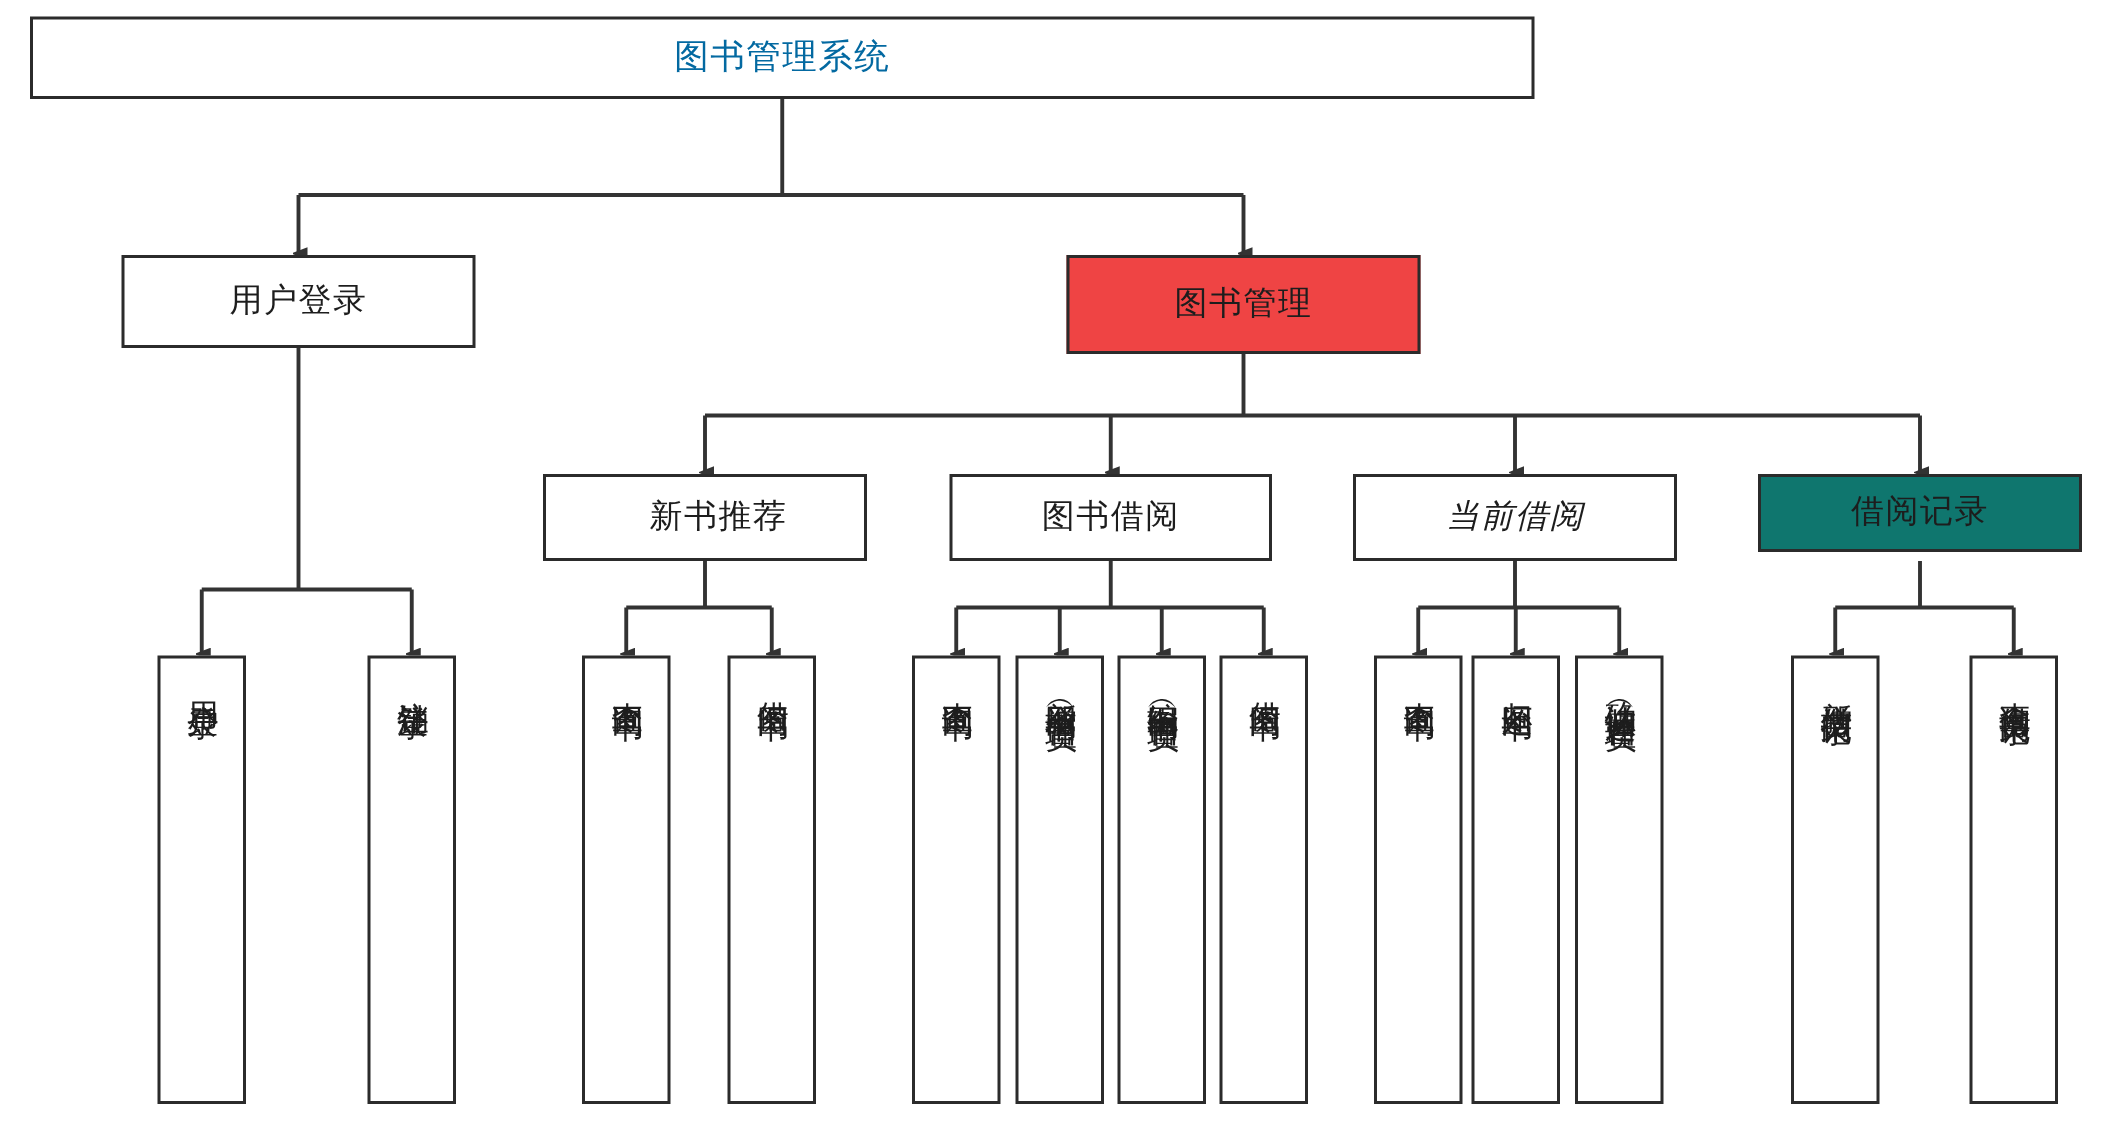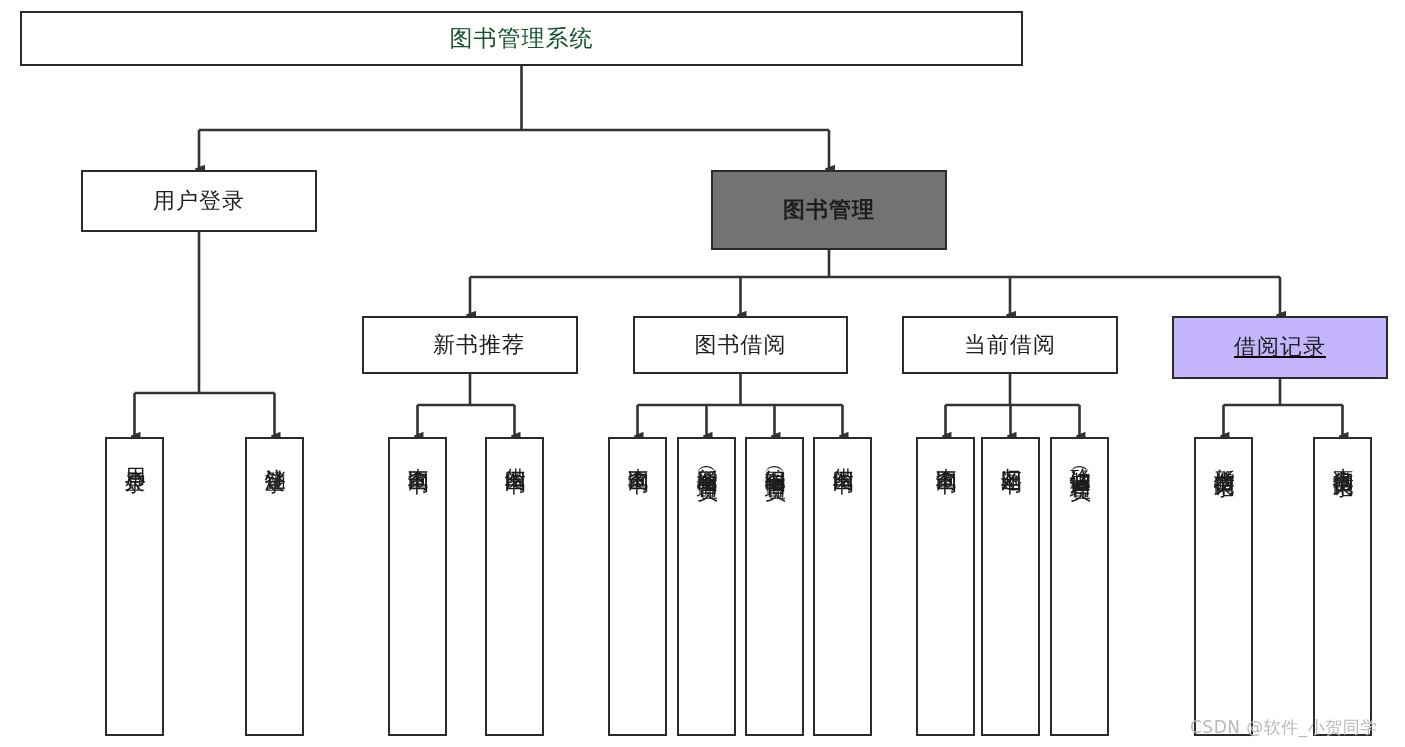--- a/index.html
+++ b/index.html
@@ -110,38 +110,38 @@
         <line x1="1079.5" y1="405" x2="1079.5" y2="436" stroke="#333333" stroke-width="2.6" marker-end="url(#arrow)"></line>
         <line x1="1280" y1="374" x2="1280" y2="405" stroke="#333333" stroke-width="2.6"></line>
         <line x1="1223.5" y1="405" x2="1342.5" y2="405" stroke="#333333" stroke-width="2.6"></line>
         <line x1="1223.5" y1="405" x2="1223.5" y2="436" stroke="#333333" stroke-width="2.6" marker-end="url(#arrow)"></line>
         <line x1="1342.5" y1="405" x2="1342.5" y2="436" stroke="#333333" stroke-width="2.6" marker-end="url(#arrow)"></line>
       </g>
   </svg>
 
   <div id="node-layer">
       <div class="node horizontal root" style="left: 20px; top: 11px; width: 1003px; height: 55px; border-color: rgb(43, 43, 43); background: rgb(255, 255, 255);">
-        <span class="node-label" style="color: #14532d;">图书管理系统</span>
+        <span class="node-label" style="color: #0369a1;">图书管理系统</span>
       </div>
       <div class="node horizontal" style="left: 81px; top: 170px; width: 236px; height: 62px; border-color: rgb(43, 43, 43); background: rgb(255, 255, 255);">
         <span class="node-label" style="color: rgb(29, 29, 29);">用户登录</span>
       </div>
-      <div class="node horizontal" style="left: 711px; top: 170px; width: 236px; height: 80px; border-color: rgb(43, 43, 43); background: #737373; font-weight: bold;">
+      <div class="node horizontal" style="left: 711px; top: 170px; width: 236px; height: 66px; border-color: rgb(43, 43, 43); background: #ef4444;">
         <span class="node-label" style="color: rgb(29, 29, 29);">图书管理</span>
       </div>
       <div class="node horizontal" style="left: 362px; top: 316px; width: 216px; height: 58px; border-color: rgb(43, 43, 43); background: rgb(255, 255, 255); padding-left: 18px;">
         <span class="node-label" style="color: rgb(29, 29, 29);">新书推荐</span>
       </div>
       <div class="node horizontal" style="left: 633px; top: 316px; width: 215px; height: 58px; border-color: rgb(43, 43, 43); background: rgb(255, 255, 255);">
         <span class="node-label" style="color: rgb(29, 29, 29); text-align: center;">图书借阅</span>
       </div>
       <div class="node horizontal" style="left: 902px; top: 316px; width: 216px; height: 58px; border-color: rgb(43, 43, 43); background: rgb(255, 255, 255);">
-        <span class="node-label" style="color: rgb(29, 29, 29);">当前借阅</span>
+        <span class="node-label" style="color: rgb(29, 29, 29); font-style: italic;">当前借阅</span>
       </div>
-      <div class="node horizontal" style="left: 1172px; top: 316px; width: 216px; height: 63px; border-color: rgb(43, 43, 43); background: #c4b5fd; text-decoration: underline;">
+      <div class="node horizontal" style="left: 1172px; top: 316px; width: 216px; height: 52px; border-color: rgb(43, 43, 43); background: #0f766e;">
         <span class="node-label" style="color: rgb(29, 29, 29);">借阅记录</span>
       </div>
       <div class="node vertical" style="left: 105px; top: 437px; width: 59px; height: 299px; border-color: rgb(43, 43, 43); background: rgb(255, 255, 255);">
         <span class="node-label" style="color: rgb(29, 29, 29);">用户登录</span>
       </div>
       <div class="node vertical" style="left: 245px; top: 437px; width: 59px; height: 299px; border-color: rgb(43, 43, 43); background: rgb(255, 255, 255);">
         <span class="node-label" style="color: rgb(29, 29, 29);">注销登录</span>
       </div>
       <div class="node vertical" style="left: 388px; top: 437px; width: 59px; height: 299px; border-color: rgb(43, 43, 43); background: rgb(255, 255, 255);">
         <span class="node-label" style="color: rgb(29, 29, 29);">查询图书</span>
@@ -171,15 +171,14 @@
         <span class="node-label" style="color: rgb(29, 29, 29);">确认归还（管理员）</span>
       </div>
       <div class="node vertical" style="left: 1194px; top: 437px; width: 59px; height: 299px; border-color: rgb(43, 43, 43); background: rgb(255, 255, 255);">
         <span class="node-label" style="color: rgb(29, 29, 29);">新增借阅记录</span>
       </div>
       <div class="node vertical" style="left: 1313px; top: 437px; width: 59px; height: 299px; border-color: rgb(43, 43, 43); background: rgb(255, 255, 255);">
         <span class="node-label" style="color: rgb(29, 29, 29);">查询借阅记录</span>
       </div>
     </div>
 
-  <div id="watermark" style="left: 1190px; top: 716px; color: rgb(185, 185, 185);">CSDN @软件_小贺同学</div>
 
 </div>
 
 </body></html>

